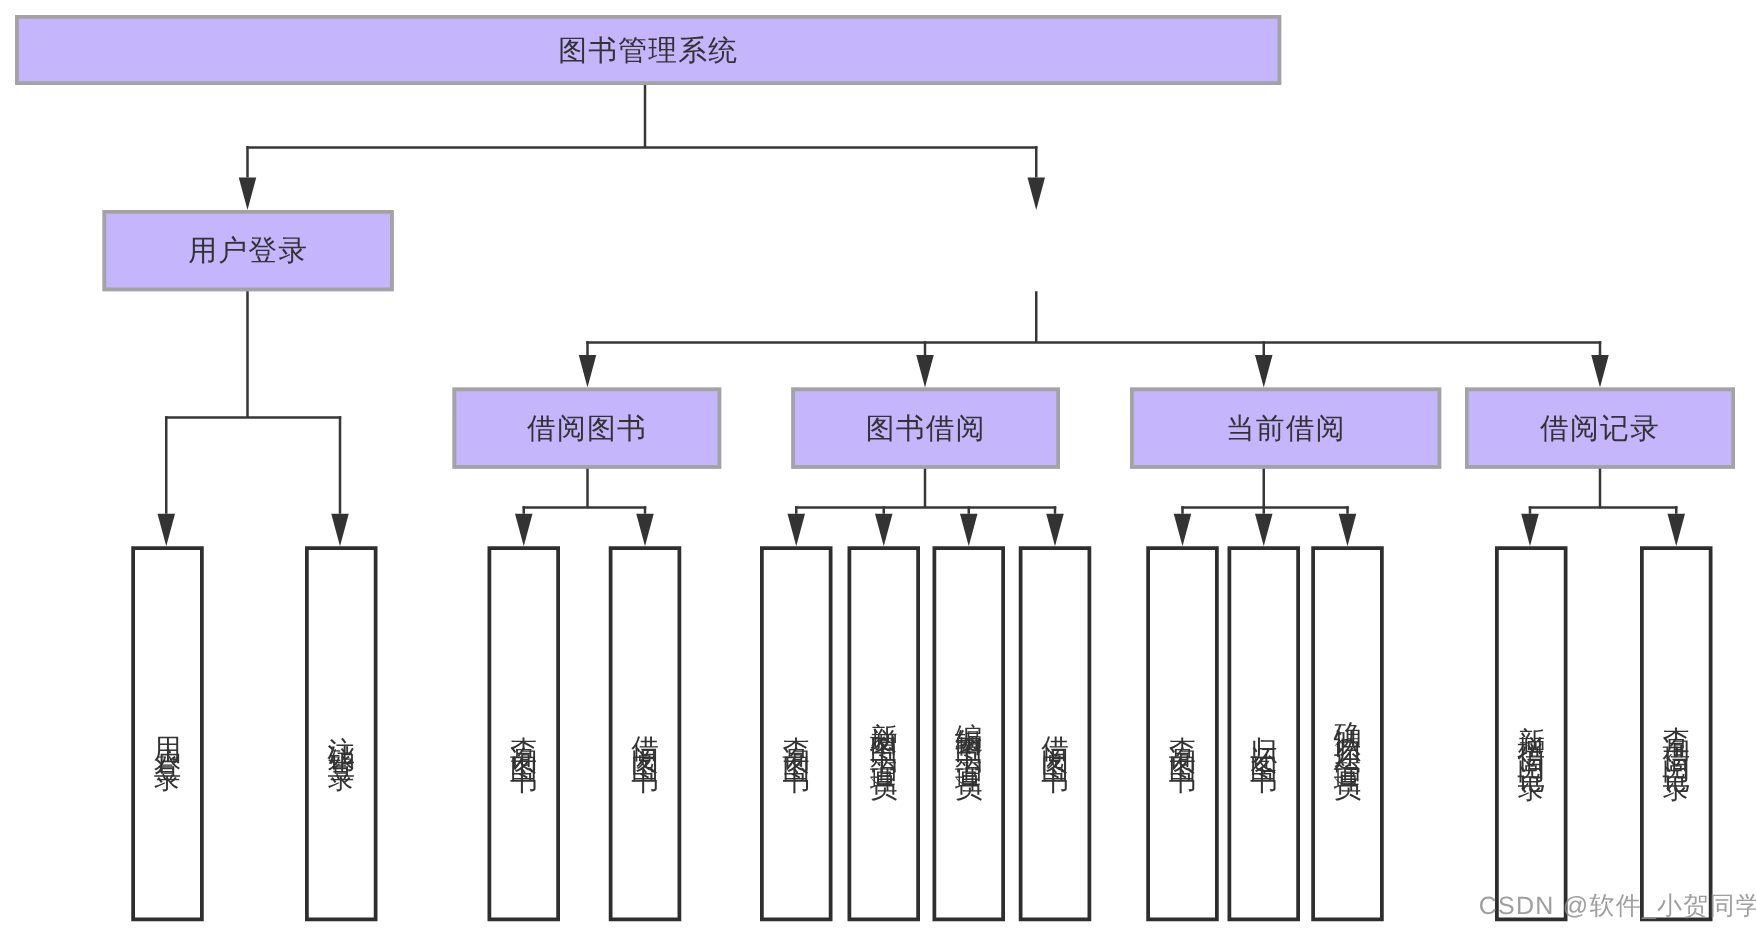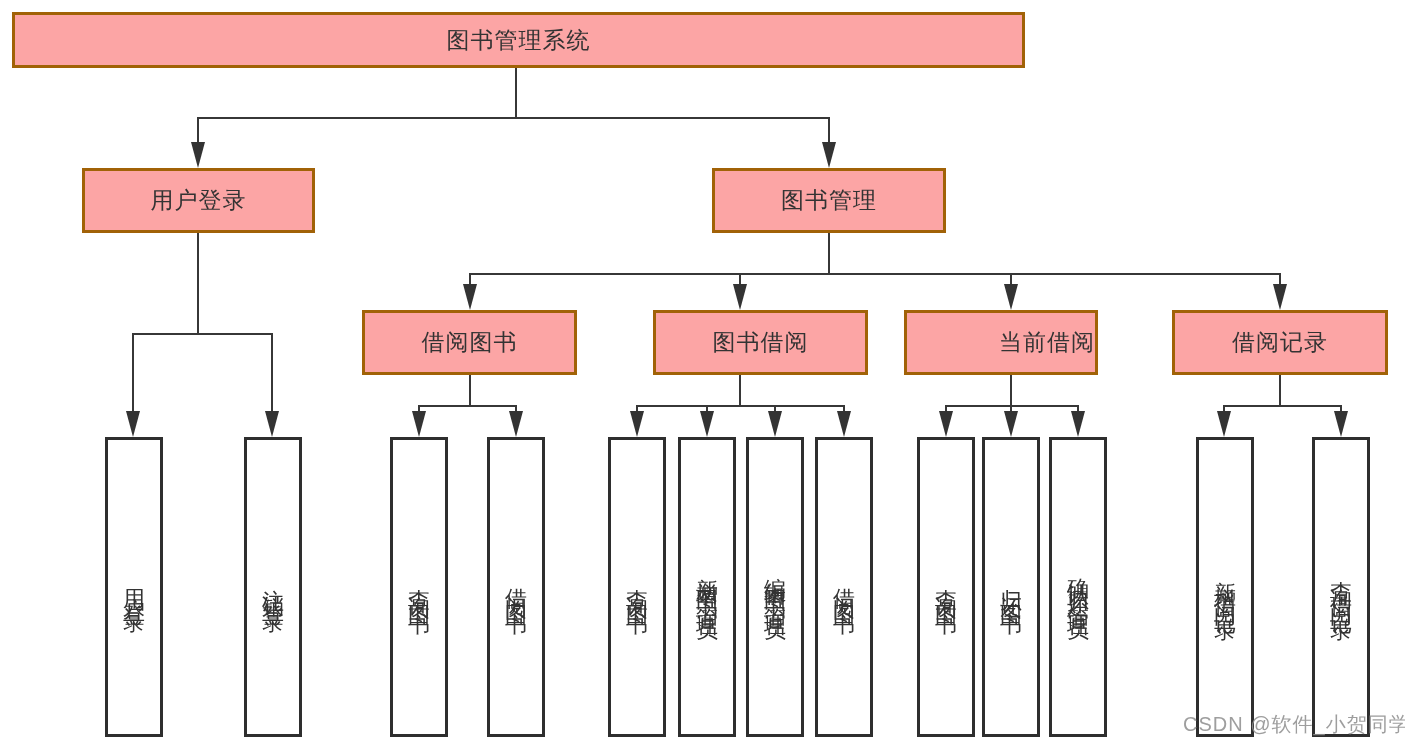--- a/index.html
+++ b/index.html
@@ -6,22 +6,22 @@
   .stage{
     position:relative;
     width:1405px;height:747px;
     background:#ffffff;
     font-family:"Liberation Sans", sans-serif;
     overflow:hidden;
   }
   .hbox{
     position:absolute;
     box-sizing:border-box;
-    border:3px solid #a16207;
-    background:#fca5a5;
+    border:3px solid #a3a3a3;
+    background:#c4b5fd;
     display:flex;align-items:center;justify-content:center;
     font-size:23px;color:#333333;
     letter-spacing:1px;
     white-space:nowrap;
   }
   .vbox{
     position:absolute;
     box-sizing:border-box;
     width:58px;height:300px;
     border:3px solid #2e2e2e;
@@ -58,31 +58,28 @@
 
 <div class="stage">
 
   <div class="hbox" style="left:12px;top:12px;width:1013px;height:56px;">
     <span>图书管理系统</span>
   </div>
 
   <div class="hbox" style="left:82px;top:168px;width:233px;height:65px;">
     <span>用户登录</span>
   </div>
-  <div class="hbox" style="left:712px;top:168px;width:234px;height:65px;">
-    <span>图书管理</span>
-  </div>
 
   <div class="hbox" style="left:362px;top:310px;width:215px;height:65px;">
     <span>借阅图书</span>
   </div>
-  <div class="hbox" style="left:633px;top:310px;width:215px;height:65px;margin-left:20px;">
+  <div class="hbox" style="left:633px;top:310px;width:215px;height:65px;">
     <span>图书借阅</span>
   </div>
-  <div class="hbox" style="left:904px;top:310px;width:194px;height:65px;justify-content:flex-end;">
+  <div class="hbox" style="left:904px;top:310px;width:249px;height:65px;">
     <span>当前借阅</span>
   </div>
   <div class="hbox" style="left:1172px;top:310px;width:216px;height:65px;">
     <span>借阅记录</span>
   </div>
 
   <div class="vbox" style="left:105px;top:437px;">
     <span>用户登录</span>
   </div>
   <div class="vbox" style="left:244px;top:437px;">

